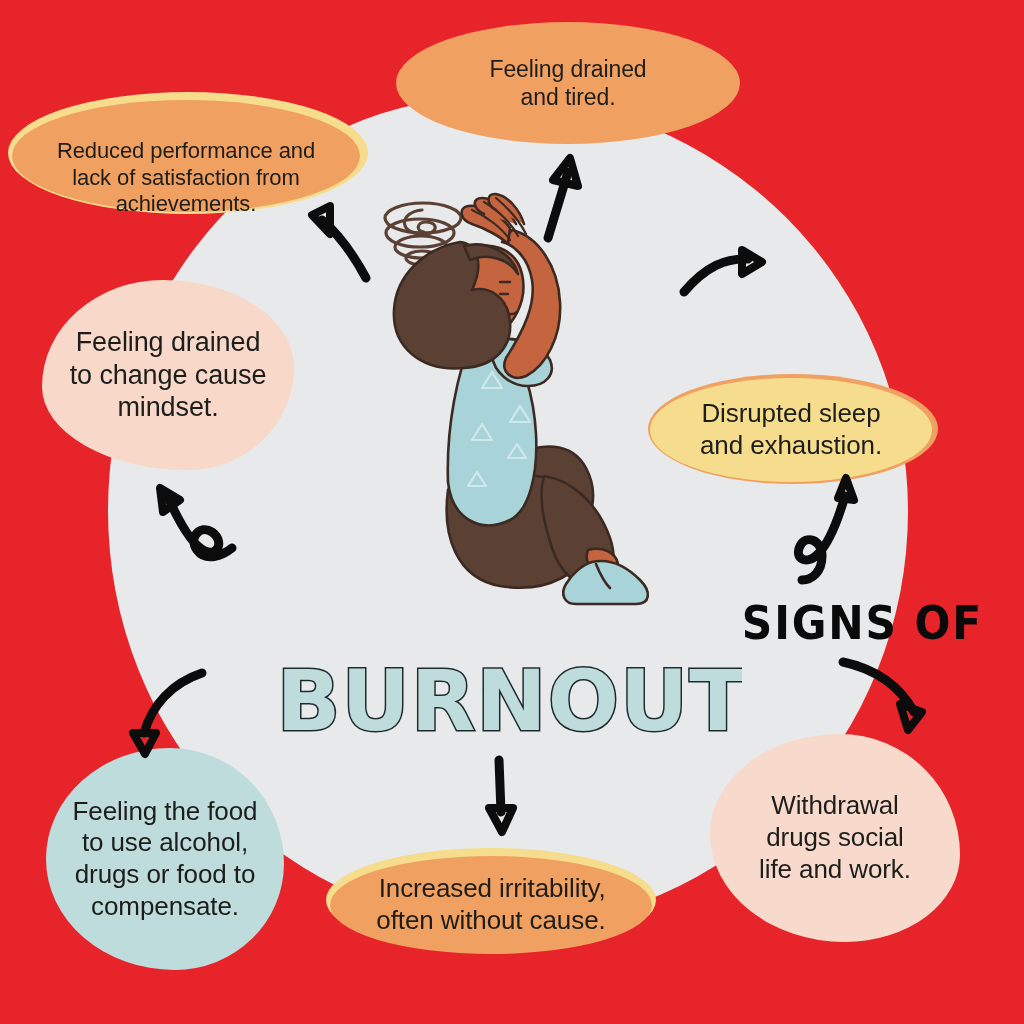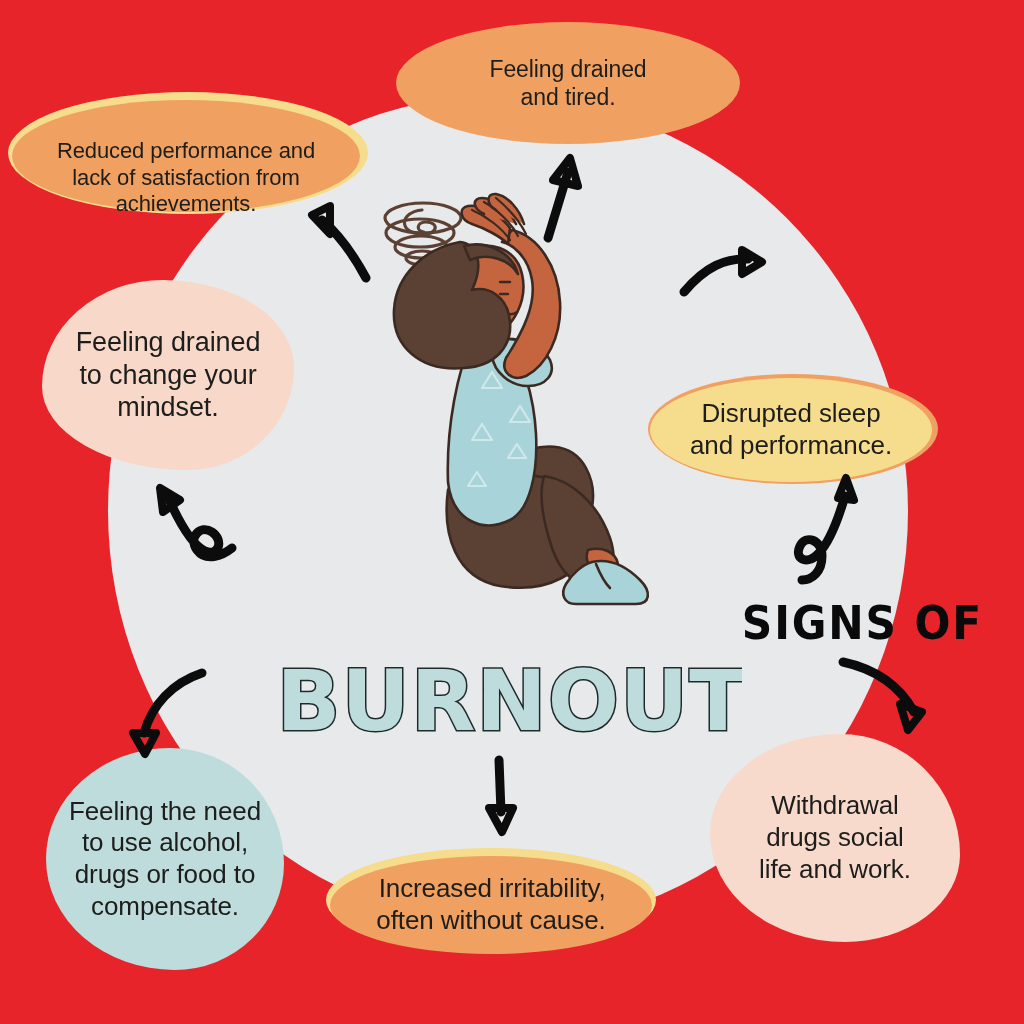--- a/index.html
+++ b/index.html
@@ -107,33 +107,33 @@
       <span>Feeling drained</span><br>
       <span>and tired.</span>
     </div>
   </div>
 
 
   <div class="blob" id="b-helpless">
     <div class="shape"></div>
     <div class="txt">
       <span>Feeling drained</span><br>
-      <span>to change your</span><br>
+      <span>to change cause</span><br>
       <span>mindset.</span>
     </div>
   </div>
 
   <div class="blob" id="b-sleep-back">
     <div class="shape"></div>
   </div>
   <div class="blob" id="b-sleep">
     <div class="shape"></div>
     <div class="txt">
       <span>Disrupted sleep</span><br>
-      <span>and performance.</span>
+      <span>and exhaustion.</span>
     </div>
   </div>
 
   <div class="blob" id="b-withdraw">
     <div class="shape"></div>
     <div class="txt">
       <span>Withdrawal</span><br>
       <span>drugs social</span><br>
       <span>life and work.</span>
     </div>
@@ -146,21 +146,21 @@
     <div class="shape"></div>
     <div class="txt">
       <span>Increased irritability,</span><br>
       <span>often without cause.</span>
     </div>
   </div>
 
   <div class="blob" id="b-alcohol">
     <div class="shape"></div>
     <div class="txt">
-      <span>Feeling the need</span><br>
+      <span>Feeling the food</span><br>
       <span>to use alcohol,</span><br>
       <span>drugs or food to</span><br>
       <span>compensate.</span>
     </div>
   </div>
 
   <svg id="arrows" viewBox="0 0 1024 1024" width="1024" height="1024">
     <g fill="none" stroke="#0c0c0c" stroke-width="9" stroke-linecap="round" stroke-linejoin="round">
 
       <g>

